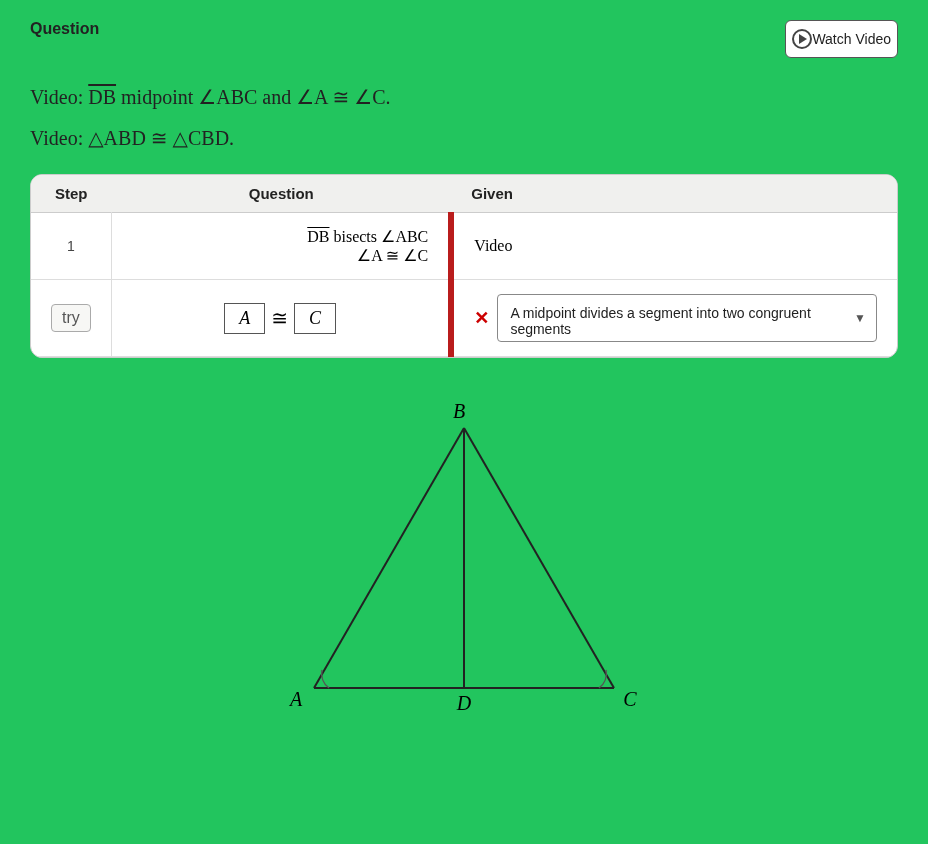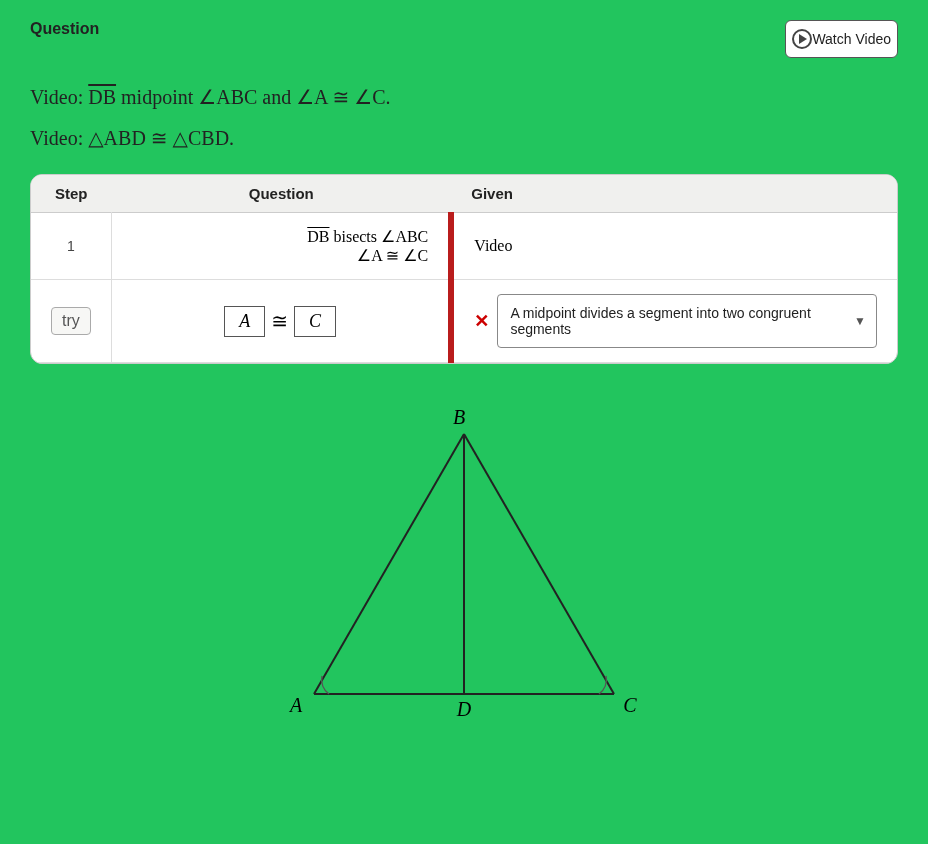--- a/index.html
+++ b/index.html
@@ -144,21 +144,21 @@
       font-size: 18px;
       font-style: italic;
       background: white;
     }
     .congruent-sym {
       font-size: 20px;
     }
     .reason-dropdown {
       border: 1.5px solid #888;
       border-radius: 4px;
-      padding: 10px 36px 10px 12px;
+      padding: 10px 36px 4px 12px;
       background: white;
       font-size: 14px;
       font-family: Arial, sans-serif;
       color: #222;
       position: relative;
       display: inline-block;
       min-width: 310px;
     }
     .reason-dropdown .dropdown-arrow {
       position: absolute;

